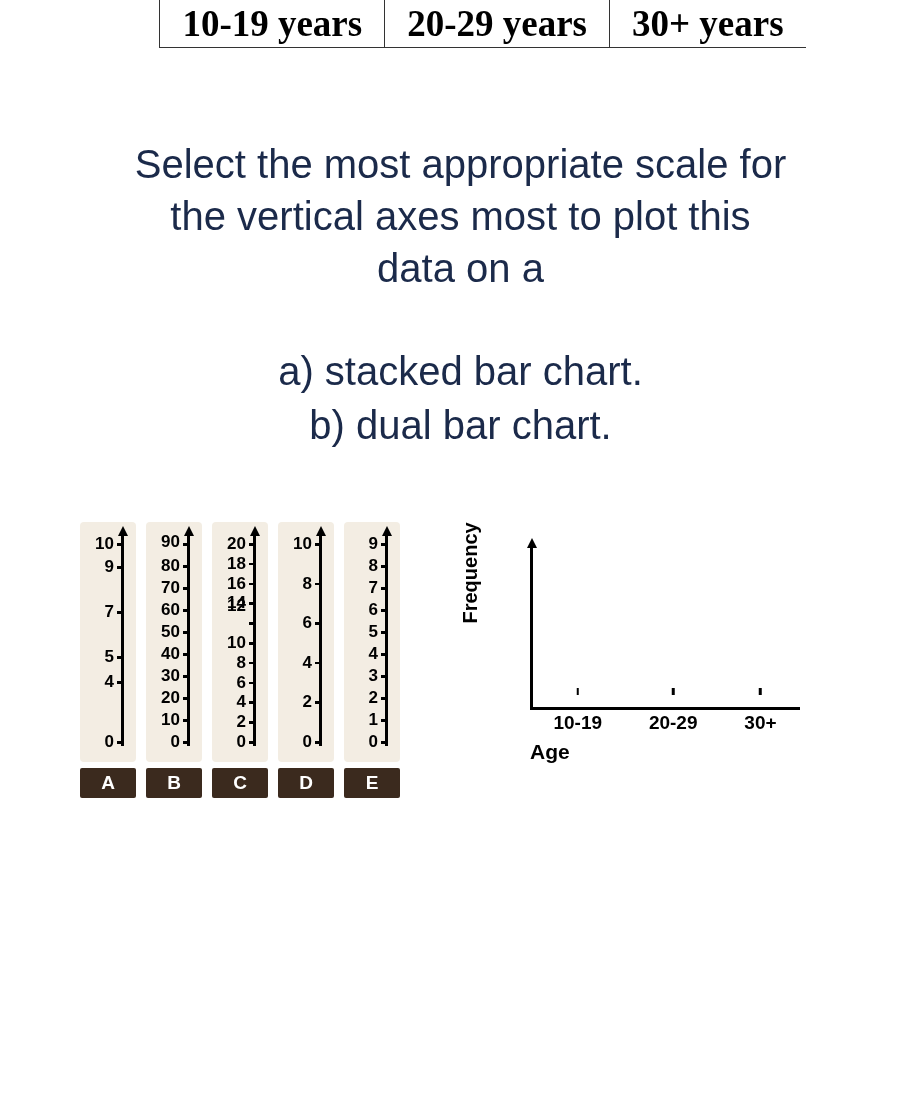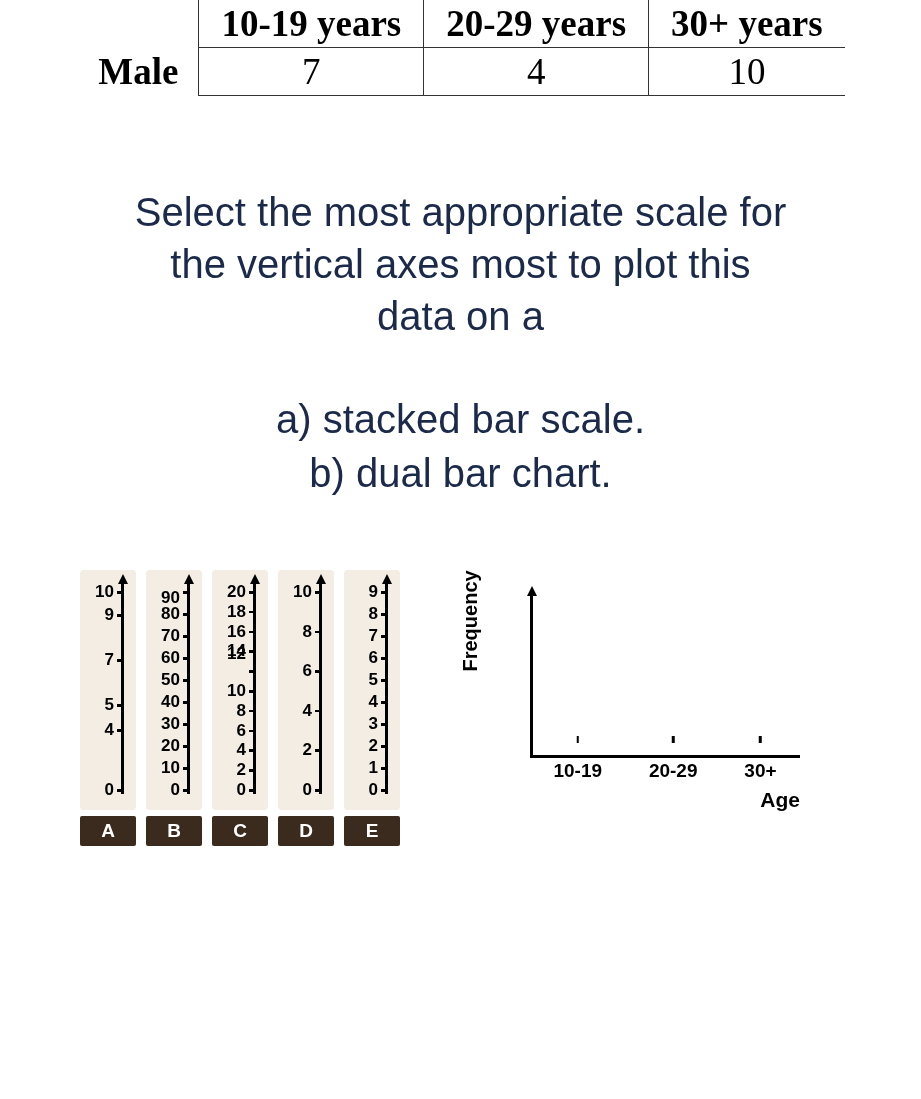--- a/index.html
+++ b/index.html
@@ -199,56 +199,50 @@
     width: 2.5px;
     height: 7px;
     background: #000;
     transform: translateX(-50%);
   }
   .blank-axes .x-label {
     position: absolute;
     left: 70px;
     right: 20px;
     bottom: 4px;
-    text-align: right;
+    text-align: left;
     font-weight: bold;
     font-size: 21px;
   }
 </style>
 </head>
 <body>
 
 <div class="content">
   <table class="data-table">
     <thead>
       <tr>
         <th></th>
         <th>10-19 years</th>
         <th>20-29 years</th>
         <th>30+ years</th>
       </tr>
     </thead>
     <tbody>
-      <tr>
-        <td>Male</td>
-        <td>7</td>
-        <td>4</td>
-        <td>10</td>
-      </tr>
     </tbody>
   </table>
 
   <div class="question">
     <div>Select the most appropriate scale for</div>
     <div>the vertical axes most to plot this</div>
     <div>data on a</div>
   </div>
 
   <div class="parts">
-    <div>a) stacked bar scale.</div>
+    <div>a) stacked bar chart.</div>
     <div>b) dual bar chart.</div>
   </div>
 
   <div class="figures">
     <div class="scales-block">
       <div class="scales-row" id="scales-row">
           <div class="scale">
             <div class="arrow"></div>
             <div class="axis-line"></div>
             <div class="tick" style="top: 21px;"></div>
@@ -261,21 +255,21 @@
             <div class="tick-label" style="top: 135px;">5</div>
             <div class="tick" style="top: 159px;"></div>
             <div class="tick-label" style="top: 160px;">4</div>
             <div class="tick" style="top: 219px;"></div>
             <div class="tick-label" style="top: 220px;">0</div>
           </div>
           <div class="scale">
             <div class="arrow"></div>
             <div class="axis-line"></div>
             <div class="tick" style="top: 21px;"></div>
-            <div class="tick-label" style="top: 28px;">90</div>
+            <div class="tick-label" style="top: 20px;">90</div>
             <div class="tick" style="top: 43px;"></div>
             <div class="tick-label" style="top: 44px;">80</div>
             <div class="tick" style="top: 65px;"></div>
             <div class="tick-label" style="top: 66px;">70</div>
             <div class="tick" style="top: 87px;"></div>
             <div class="tick-label" style="top: 88px;">60</div>
             <div class="tick" style="top: 109px;"></div>
             <div class="tick-label" style="top: 110px;">50</div>
             <div class="tick" style="top: 131px;"></div>
             <div class="tick-label" style="top: 132px;">40</div>

